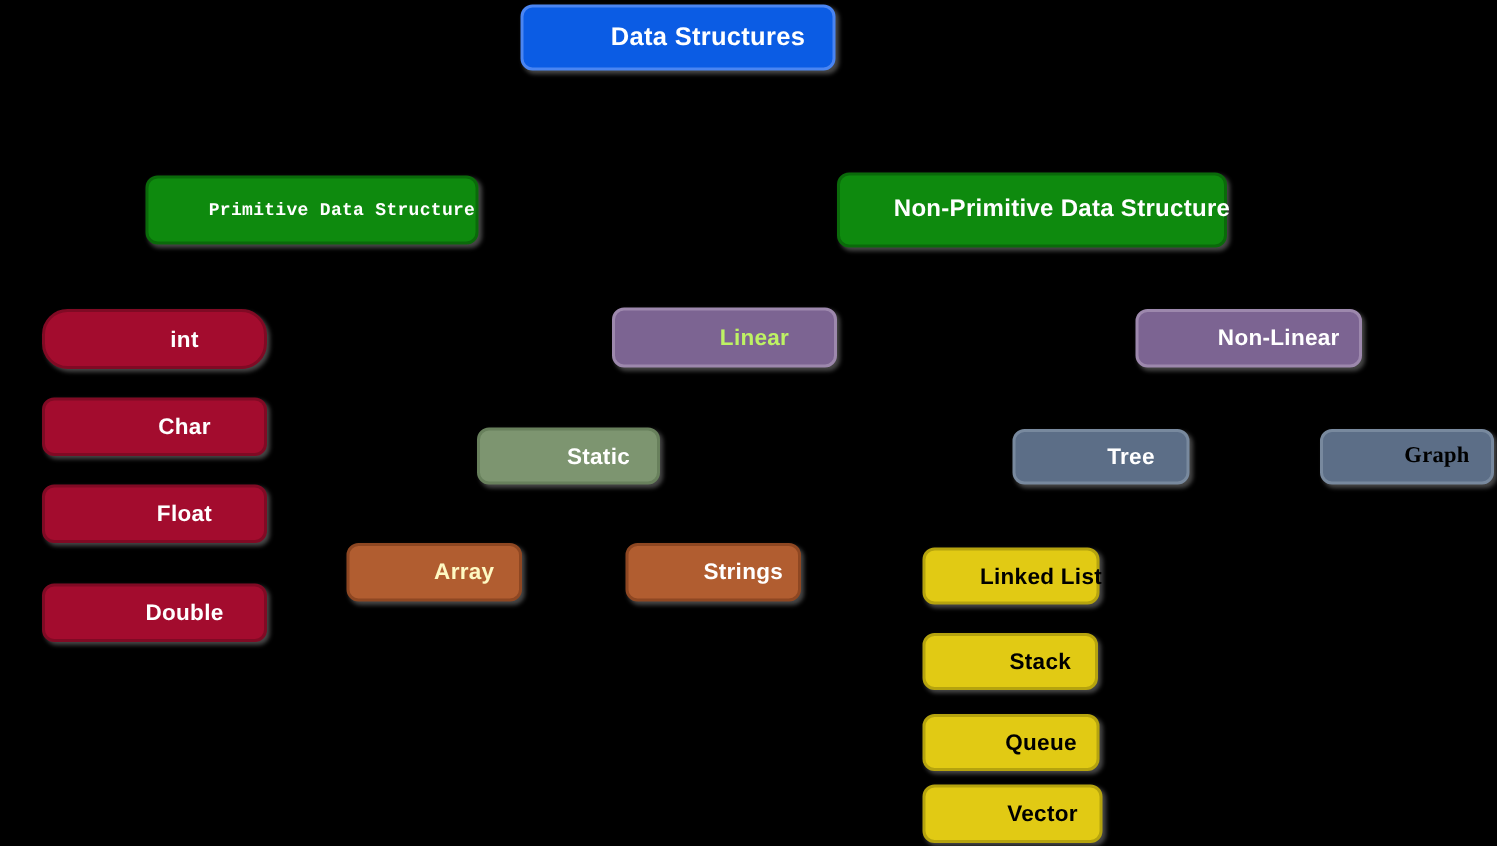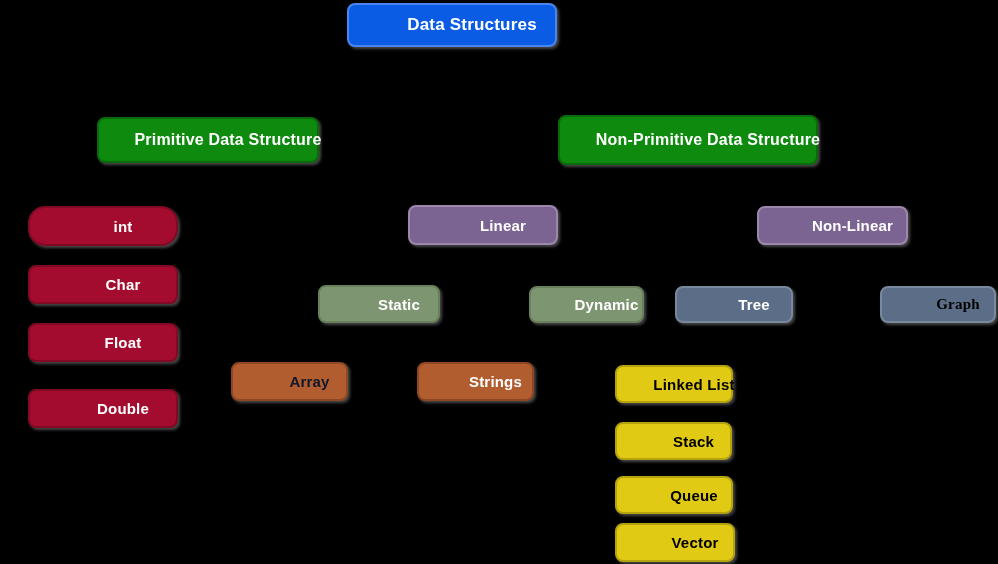--- a/index.html
+++ b/index.html
@@ -27,21 +27,21 @@
     font-size: 15px;
     color: #ffffff;
     letter-spacing: 0.2px;
     box-shadow: 2px 2px 3px rgba(130,130,130,0.55);
     white-space: nowrap;
     text-align: left;
     padding-left: 40px;
   }
   
   #n0  { left: 347px; top: 3px;   width: 210px; height: 44px; font-size: 17px; }
-  #n1  { left: 97px;  top: 117px; width: 222px; height: 46px; font-size: 16px; }
+  #n1  { left: 97px;  top: 117px; width: 222px; height: 46px; font-size: 12px; font-family: Liberation Mono, monospace; }
   #n2  { left: 558px; top: 115px; width: 260px; height: 50px; font-size: 16px; }
   #n3  { left: 28px;  top: 206px; width: 150px; height: 40px; border-radius: 17px; }
   #n4  { left: 28px;  top: 265px; width: 150px; height: 39px; }
   #n5  { left: 28px;  top: 323px; width: 150px; height: 39px; }
   #n6  { left: 28px;  top: 379px; width: 150px; height: 39px; }
   #n7  { left: 28px;  top: 434px; width: 150px; height: 39px; }
   #n8  { left: 408px; top: 205px; width: 150px; height: 40px; }
   #n9  { left: 757px; top: 206px; width: 151px; height: 39px; }
   #n10 { left: 318px; top: 285px; width: 122px; height: 38px; }
   #n11 { left: 529px; top: 286px; width: 115px; height: 37px; }
@@ -58,25 +58,24 @@
 <body>
 
 <div class="canvas">
   <div class="node" id="n0" style="background: rgb(11, 92, 228); border-color: rgb(74, 133, 242); color: rgb(255, 255, 255);">Data Structures</div>
   <div class="node" id="n1" style="background: rgb(14, 138, 14); border-color: rgb(10, 106, 10); color: rgb(255, 255, 255);">Primitive Data Structure</div>
   <div class="node" id="n2" style="background: rgb(14, 138, 14); border-color: rgb(10, 106, 10); color: rgb(255, 255, 255);">Non-Primitive Data Structure</div>
   <div class="node" id="n3" style="background: rgb(163, 12, 46); border-color: rgb(128, 10, 36); color: rgb(255, 255, 255);">int</div>
   <div class="node" id="n4" style="background: rgb(163, 12, 46); border-color: rgb(128, 10, 36); color: rgb(255, 255, 255);">Char</div>
   <div class="node" id="n5" style="background: rgb(163, 12, 46); border-color: rgb(128, 10, 36); color: rgb(255, 255, 255);">Float</div>
   <div class="node" id="n6" style="background: rgb(163, 12, 46); border-color: rgb(128, 10, 36); color: rgb(255, 255, 255); margin-top: 10px;">Double</div>
-  <div class="node" id="n8" style="background: rgb(124, 100, 146); border-color: rgb(157, 136, 173); color: #ffffff;">Linear</div>
+  <div class="node" id="n8" style="background: rgb(124, 100, 146); border-color: rgb(157, 136, 173); color: #bef264;">Linear</div>
   <div class="node" id="n9" style="background: rgb(124, 100, 146); border-color: rgb(157, 136, 173); color: rgb(255, 255, 255);">Non-Linear</div>
   <div class="node" id="n10" style="background: rgb(125, 149, 112); border-color: rgb(104, 128, 92); color: rgb(255, 255, 255);">Static</div>
-  <div class="node" id="n11" style="background: rgb(125, 149, 112); border-color: rgb(104, 128, 92); color: rgb(255, 255, 255);">Dynamic</div>
   <div class="node" id="n12" style="background: rgb(92, 110, 135); border-color: rgb(120, 137, 158); color: rgb(255, 255, 255);">Tree</div>
   <div class="node" id="n13" style="background: rgb(92, 110, 135); border-color: rgb(120, 137, 158); color: #000000; font-family: Liberation Serif, serif;">Graph</div>
-  <div class="node" id="n14" style="background: rgb(177, 93, 48); border-color: rgb(142, 71, 34); color: #0f172a;">Array</div>
+  <div class="node" id="n14" style="background: rgb(177, 93, 48); border-color: rgb(142, 71, 34); color: #fef9c3;">Array</div>
   <div class="node" id="n15" style="background: rgb(177, 93, 48); border-color: rgb(142, 71, 34); color: rgb(255, 255, 255);">Strings</div>
   <div class="node" id="n16" style="background: rgb(225, 202, 20); border-color: rgb(181, 163, 14); color: rgb(0, 0, 0);">Linked List</div>
   <div class="node" id="n17" style="background: rgb(225, 202, 20); border-color: rgb(181, 163, 14); color: rgb(0, 0, 0);">Stack</div>
   <div class="node" id="n18" style="background: rgb(225, 202, 20); border-color: rgb(181, 163, 14); color: rgb(0, 0, 0);">Queue</div>
   <div class="node" id="n19" style="background: rgb(225, 202, 20); border-color: rgb(181, 163, 14); color: rgb(0, 0, 0);">Vector</div>
 </div>
 
 </body></html>

